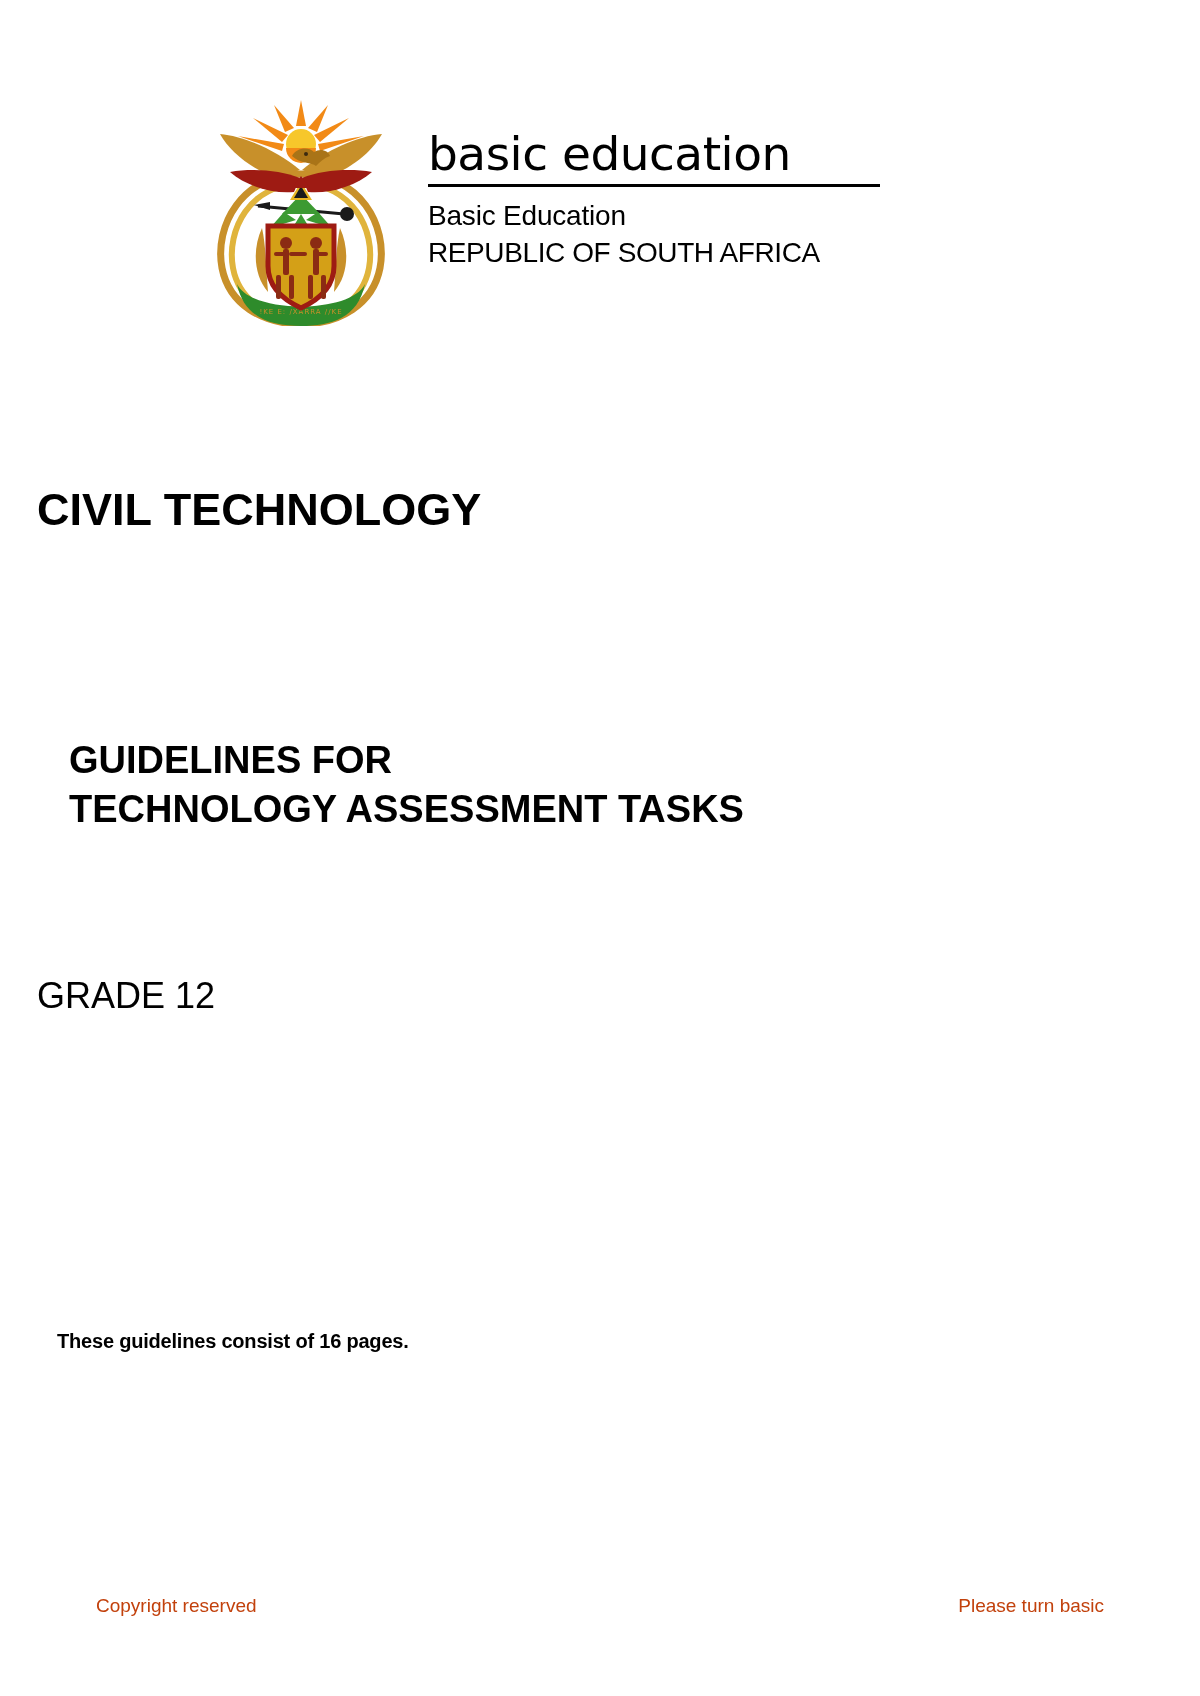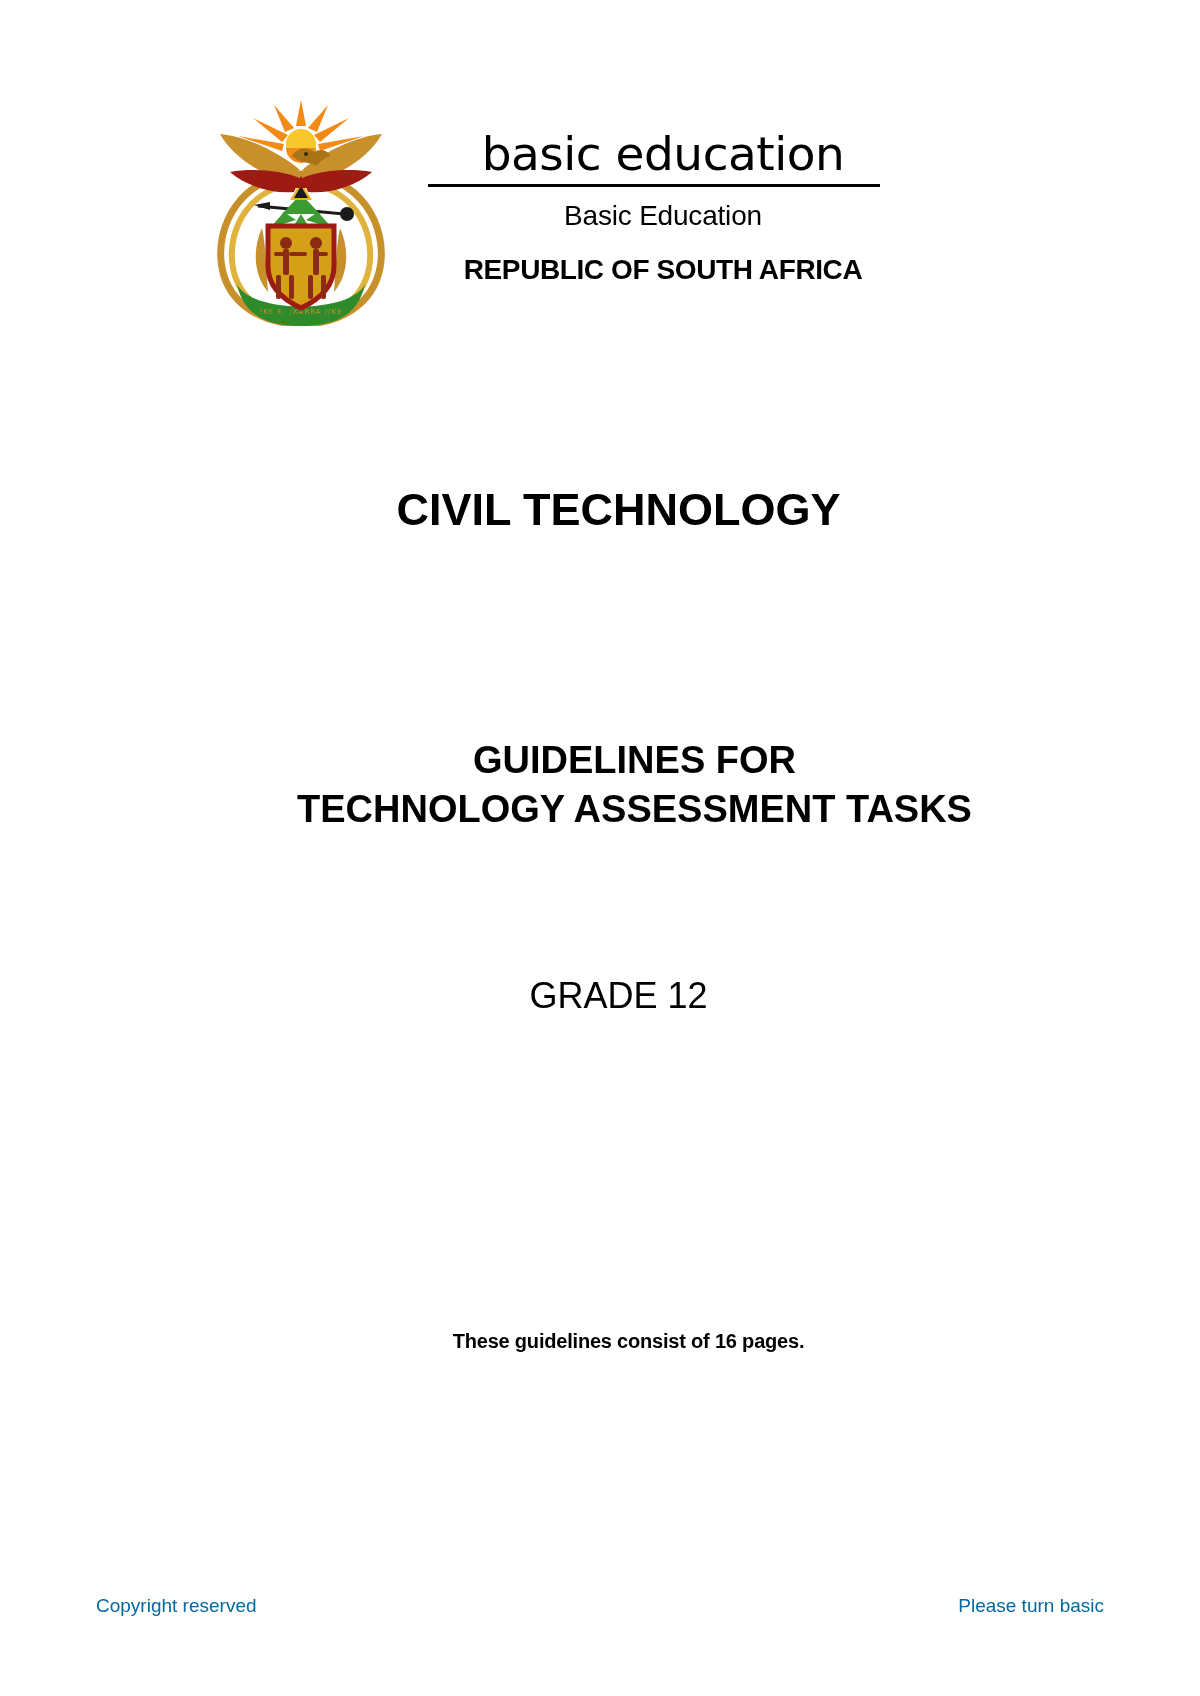--- a/index.html
+++ b/index.html
@@ -35,21 +35,20 @@
 
   .coat-of-arms {
     width: 210px;
     height: 248px;
     flex: 0 0 auto;
   }
 
   .brandblock {
     padding-top: 52px;
     width: 470px;
-    text-align: center;
   }
 
   .brand-wordmark {
     font-family: "DejaVu Sans", sans-serif;
     font-size: 47px;
     line-height: 1.02;
     letter-spacing: -0.5px;
     font-weight: 400;
     color: #000;
     white-space: nowrap;
@@ -62,31 +61,29 @@
   }
 
   .dept-lines {
     margin-top: 10px;
     font-family: "Liberation Sans", sans-serif;
     font-size: 28px;
     line-height: 1.33;
     letter-spacing: -0.2px;
   }
   .dept-lines .strong {
-    font-weight: bold;
+    font-weight: normal;
     letter-spacing: -0.4px;
-    margin-top: 17px;
   }
 
   
   .centre-col {
     position: absolute;
     left: 0;
     right: 0;
-    text-align: center;
     margin-left: 37px;
   }
 
   .subject-title {
     top: 482px;
     font-size: 45px;
     font-weight: bold;
     line-height: 1.25;
     letter-spacing: 0px;
   }
@@ -121,21 +118,21 @@
 
   
   .footer {
     position: absolute;
     left: 96px;
     right: 96px;
     top: 1595px;
     display: flex;
     justify-content: space-between;
     font-size: 19px;
-    color: #0369a1;
+    color: #c2410c;
   }
 </style>
 </head>
 <body>
 
 <div class="page">
 
   <div class="header">
 
     <svg class="coat-of-arms" viewBox="0 0 210 248" aria-label="Coat of arms of South Africa">

